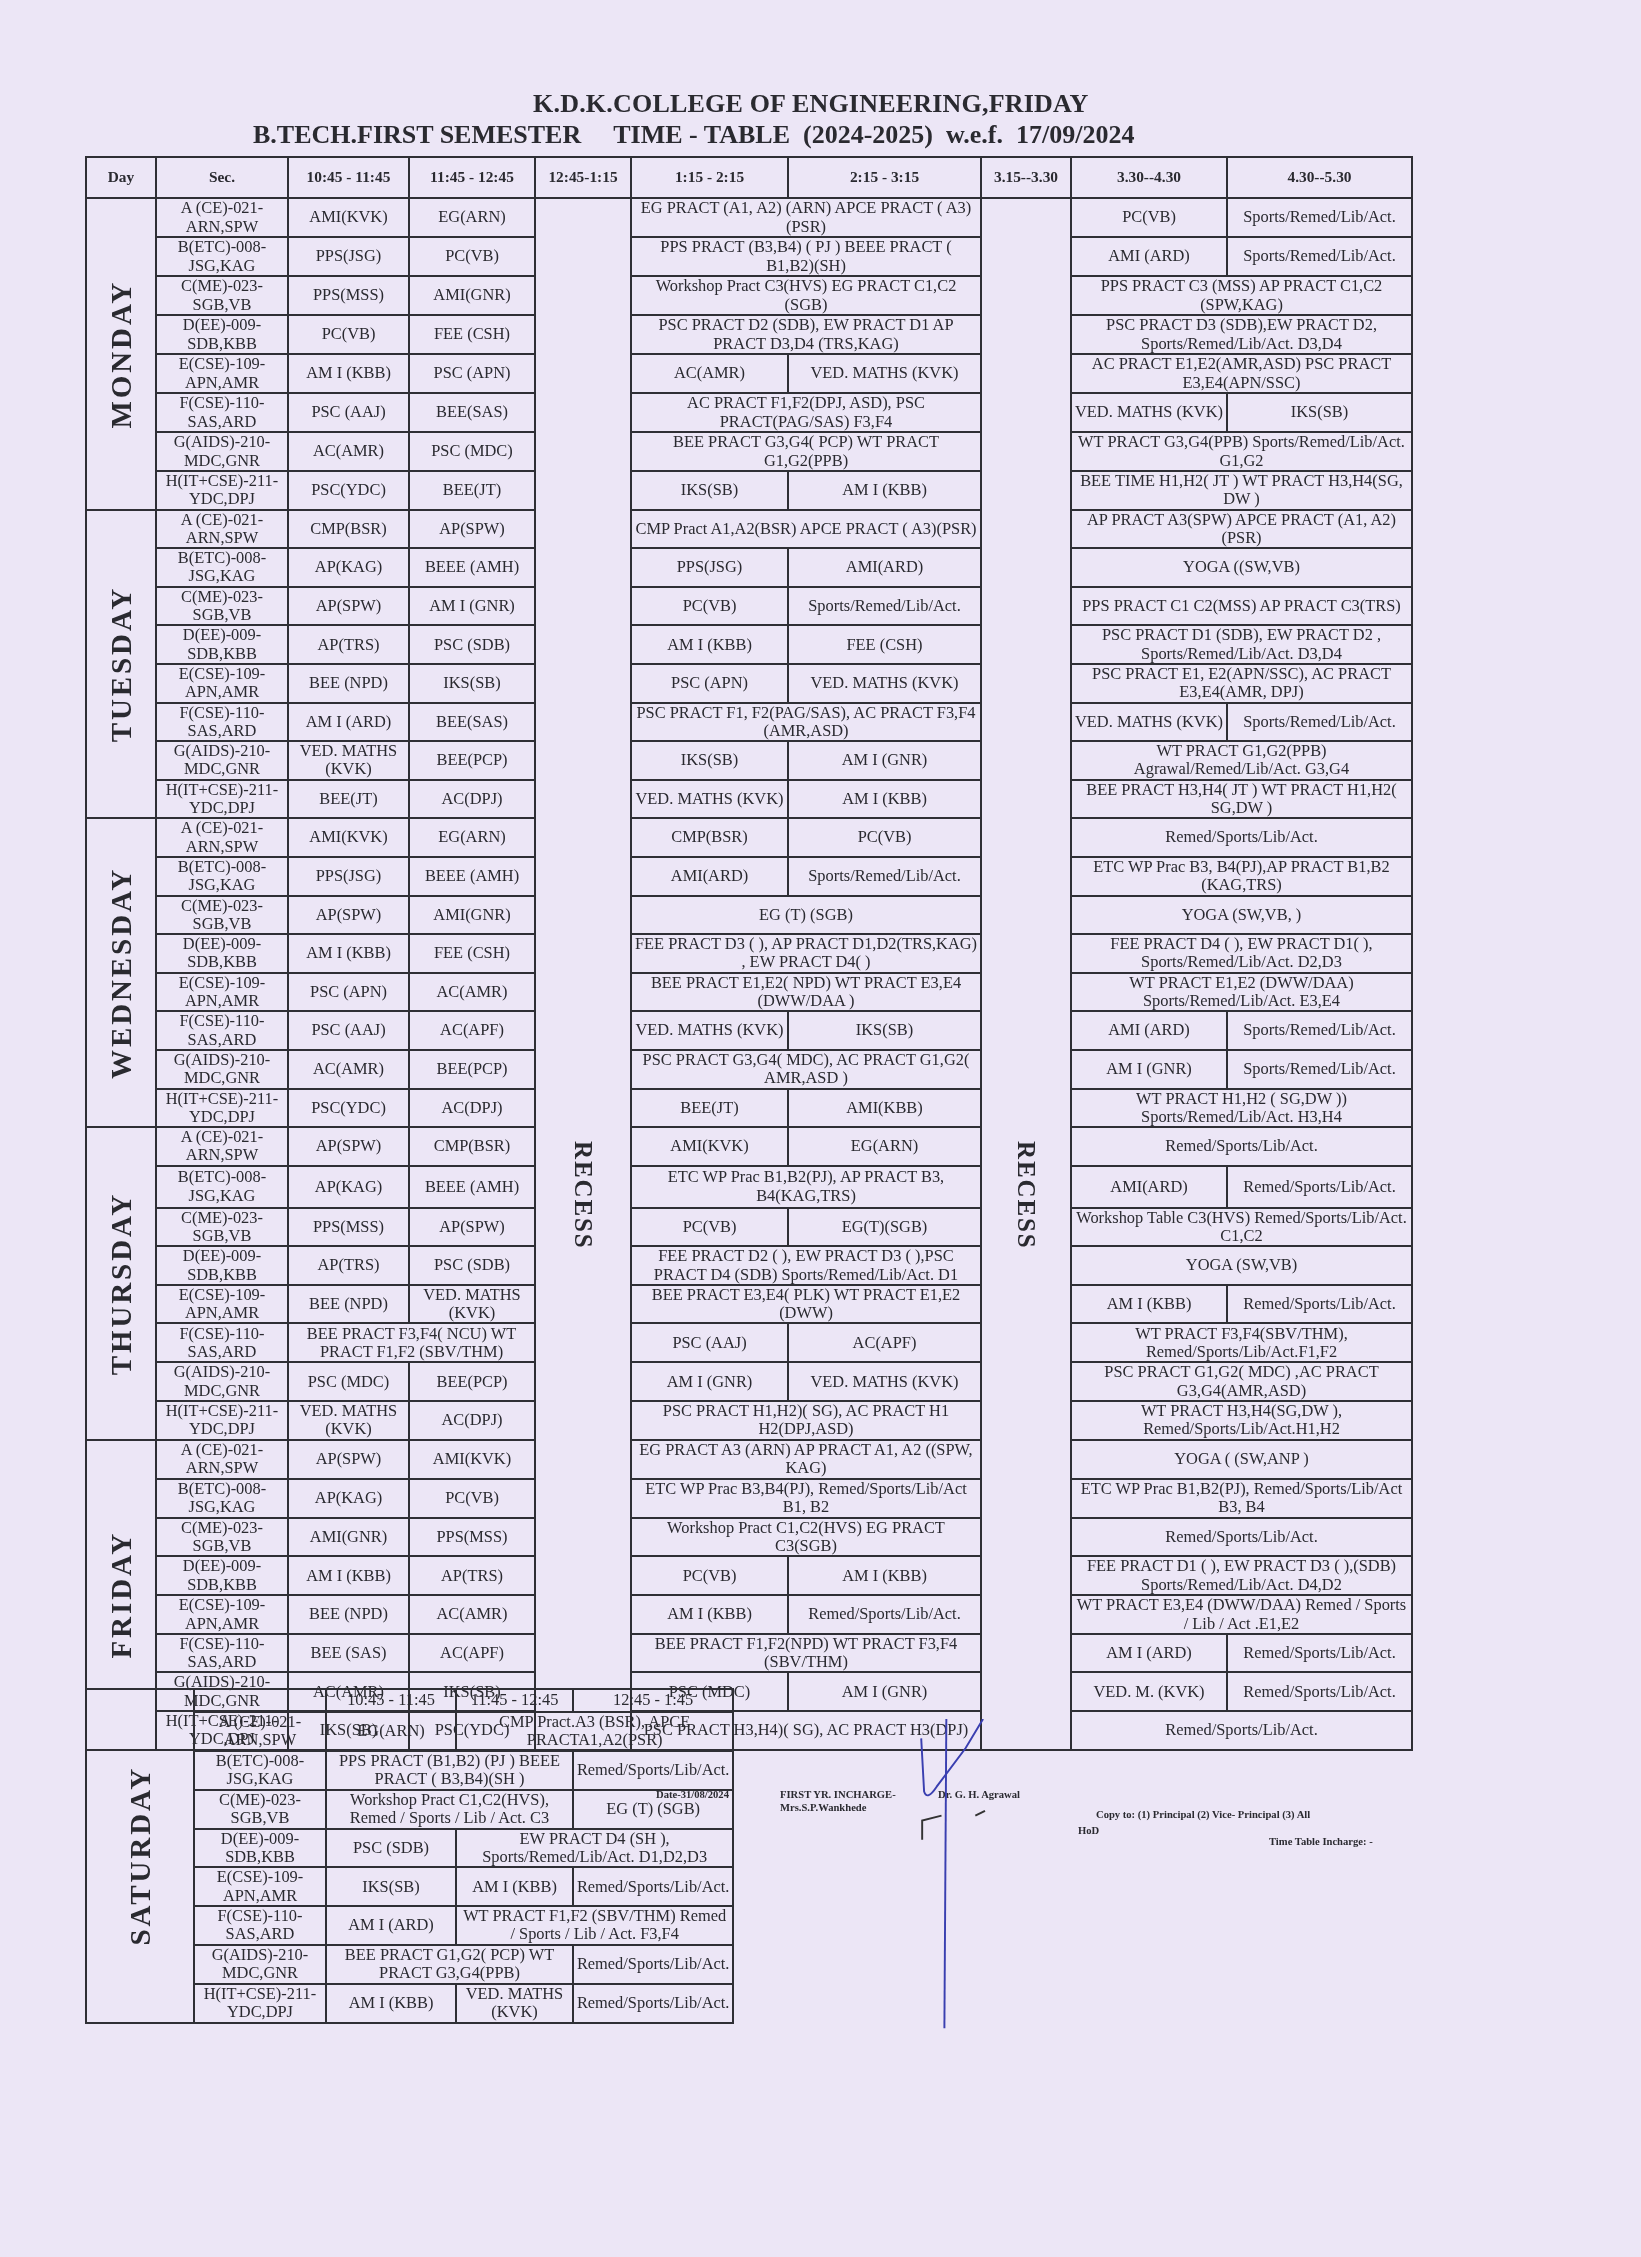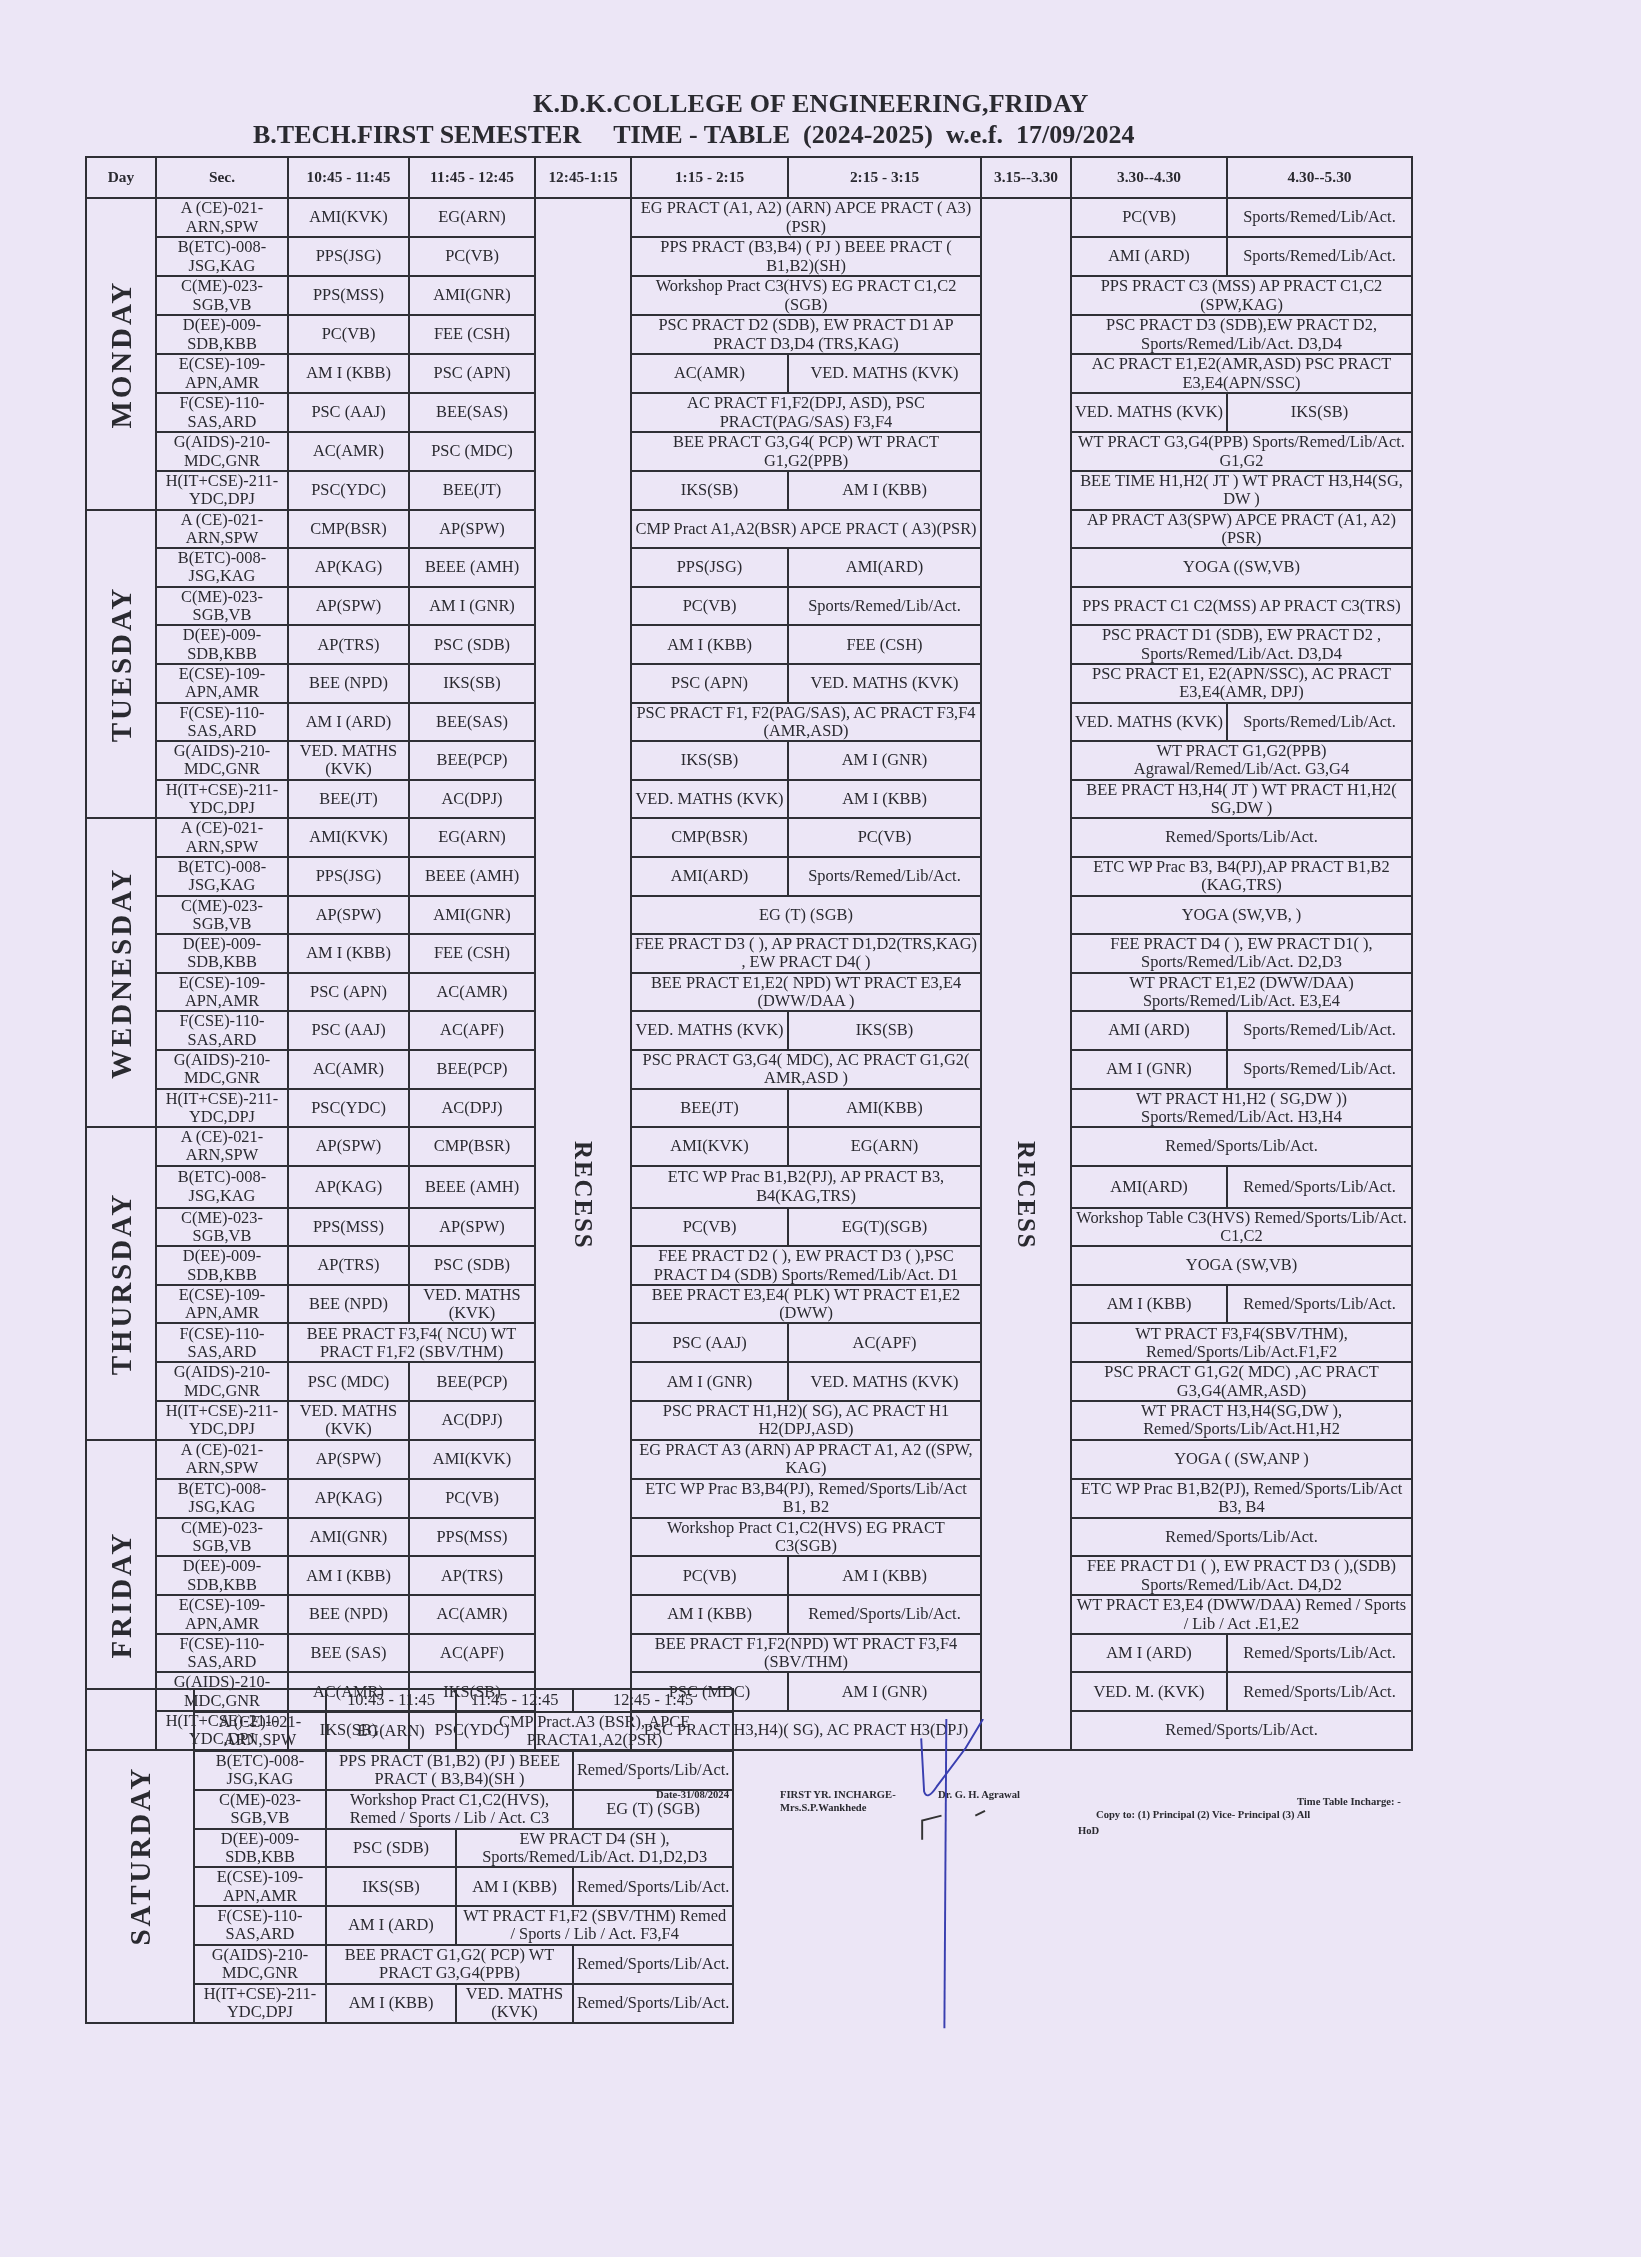--- a/index.html
+++ b/index.html
@@ -512,21 +512,21 @@
         </tr>
       </tbody>
   </table>
 </div>
 
 <div class="footer">
   <div style="left:656px; top:1789px;">Date-31/08/2024</div>
   <div style="left:780px; top:1789px;">FIRST YR. INCHARGE-</div>
   <div style="left:780px; top:1802px;">Mrs.S.P.Wankhede</div>
   <div style="left:938px; top:1789px;">Dr. G. H. Agrawal</div>
-  <div style="left:1269px; top:1796px;margin-left:28px;">Time Table Incharge: -</div>
+  <div style="left:1269px; top:1836px;">Time Table Incharge: -</div>
   <div style="left:1096px; top:1809px;">Copy to:  (1) Principal     (2) Vice- Principal     (3) All</div>
   <div style="left:1078px; top:1825px;">HoD</div>
 </div>
 
 <svg class="sig" width="116" height="319" viewBox="0 0 120 330">
   <path d="M24 20 L27 75 Q30 85 40 70 L70 30 Q85 5 88 0" fill="none" stroke="#3a3fb0" stroke-width="2"></path>
   <path d="M50 0 L48 320" fill="none" stroke="#3a3fb0" stroke-width="2"></path>
   <path d="M25 125 L25 105 L45 100" fill="none" stroke="#333" stroke-width="2"></path>
   <path d="M80 100 L90 95" fill="none" stroke="#333" stroke-width="2"></path>
 </svg>

